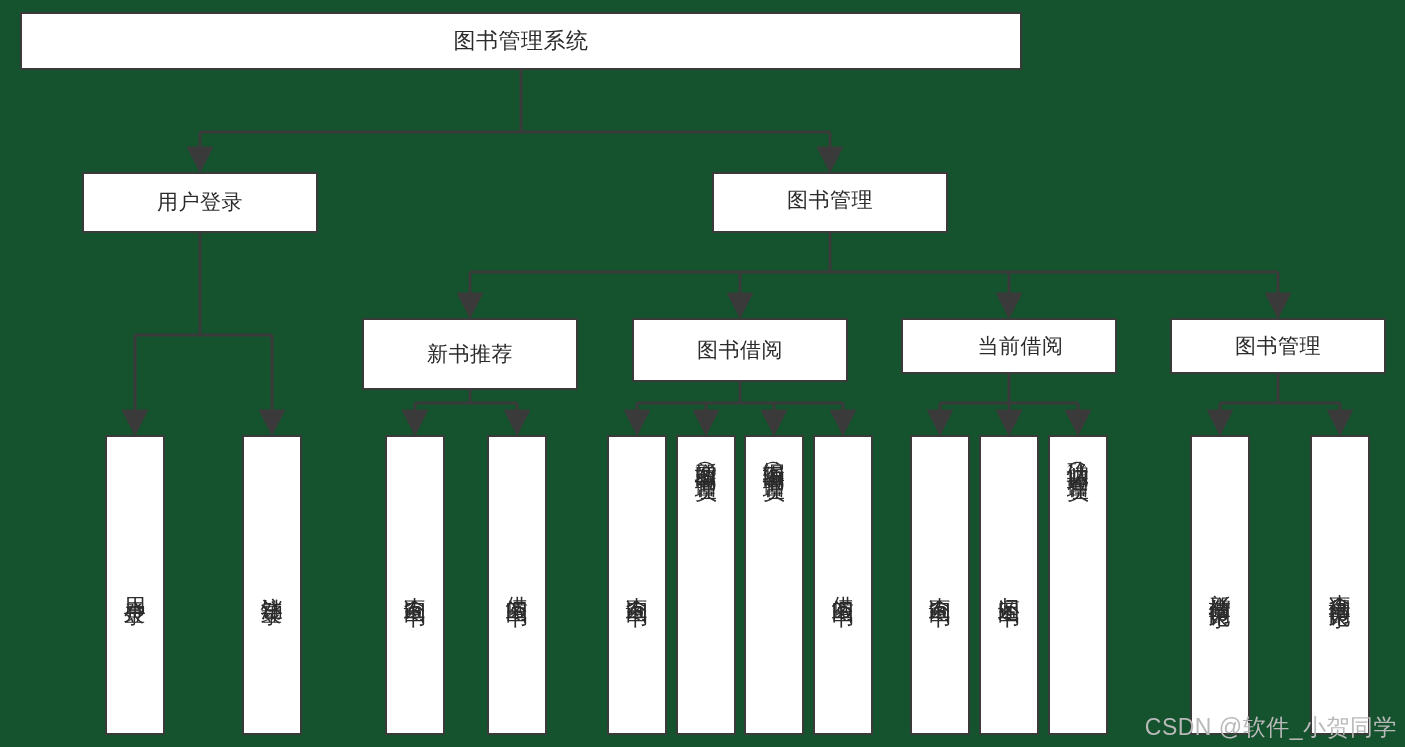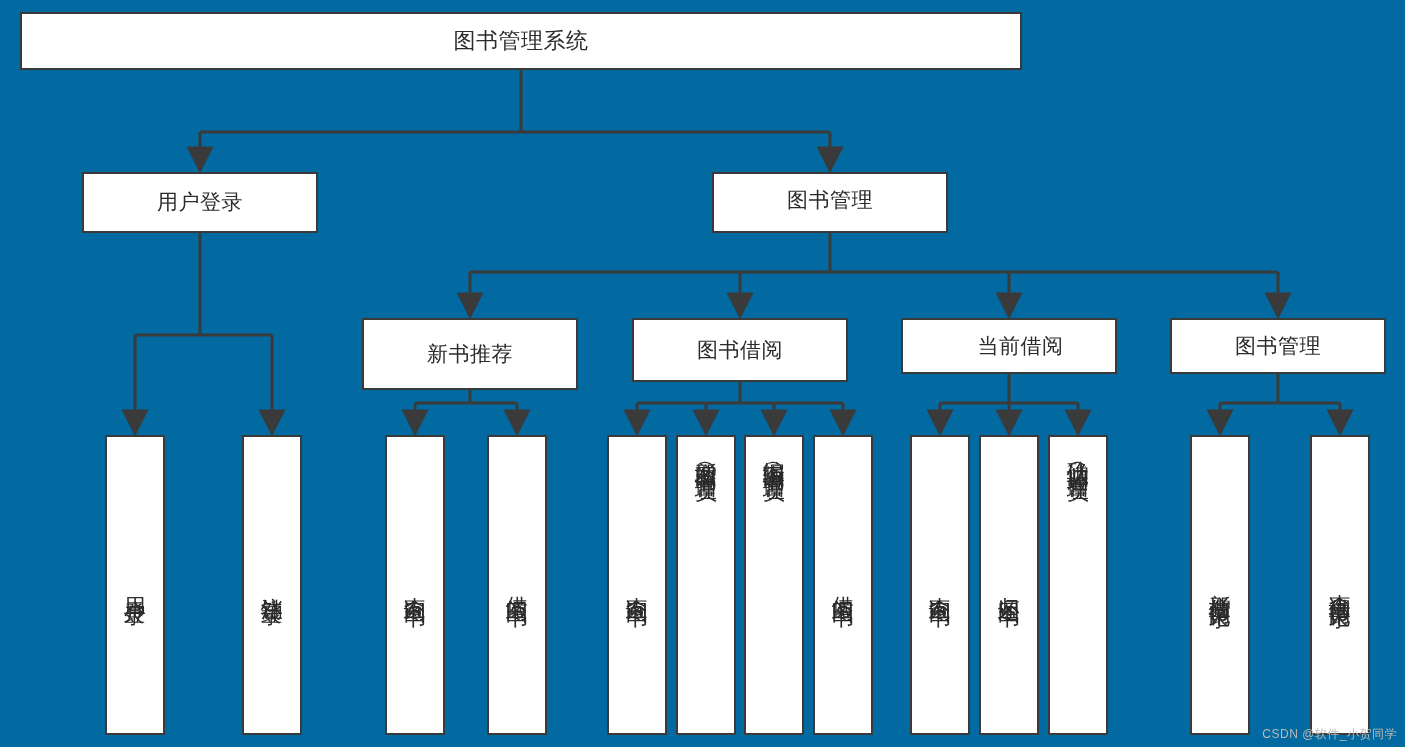--- a/index.html
+++ b/index.html
@@ -5,21 +5,21 @@
 <style>
   html,body{margin:0;padding:0;background:#ffffff;}
   body{
     font-family:"Liberation Sans","DejaVu Sans",sans-serif;
     -webkit-font-smoothing:antialiased;
   }
   #canvas{
     position:relative;
     width:1405px;
     height:747px;
-    background:#0369a1;
+    background:#14532d;
     overflow:hidden;
   }
   
   #wires{
     position:absolute;
     left:0; top:0;
     width:1405px; height:747px;
     pointer-events:none;
   }
   
@@ -62,21 +62,21 @@
   
   .node.vert.tall .label{
     align-self:flex-start;
     margin-top:2px;
   }
   
   #watermark{
     position:absolute;
     right:8px;
     bottom:4px;
-    font-size:12px;
+    font-size:23px;
     color:#b9b9b9;
     white-space:nowrap;
     letter-spacing:0.5px;
   }
 </style>
 </head>
 <body>
 
 <div id="canvas">
 

